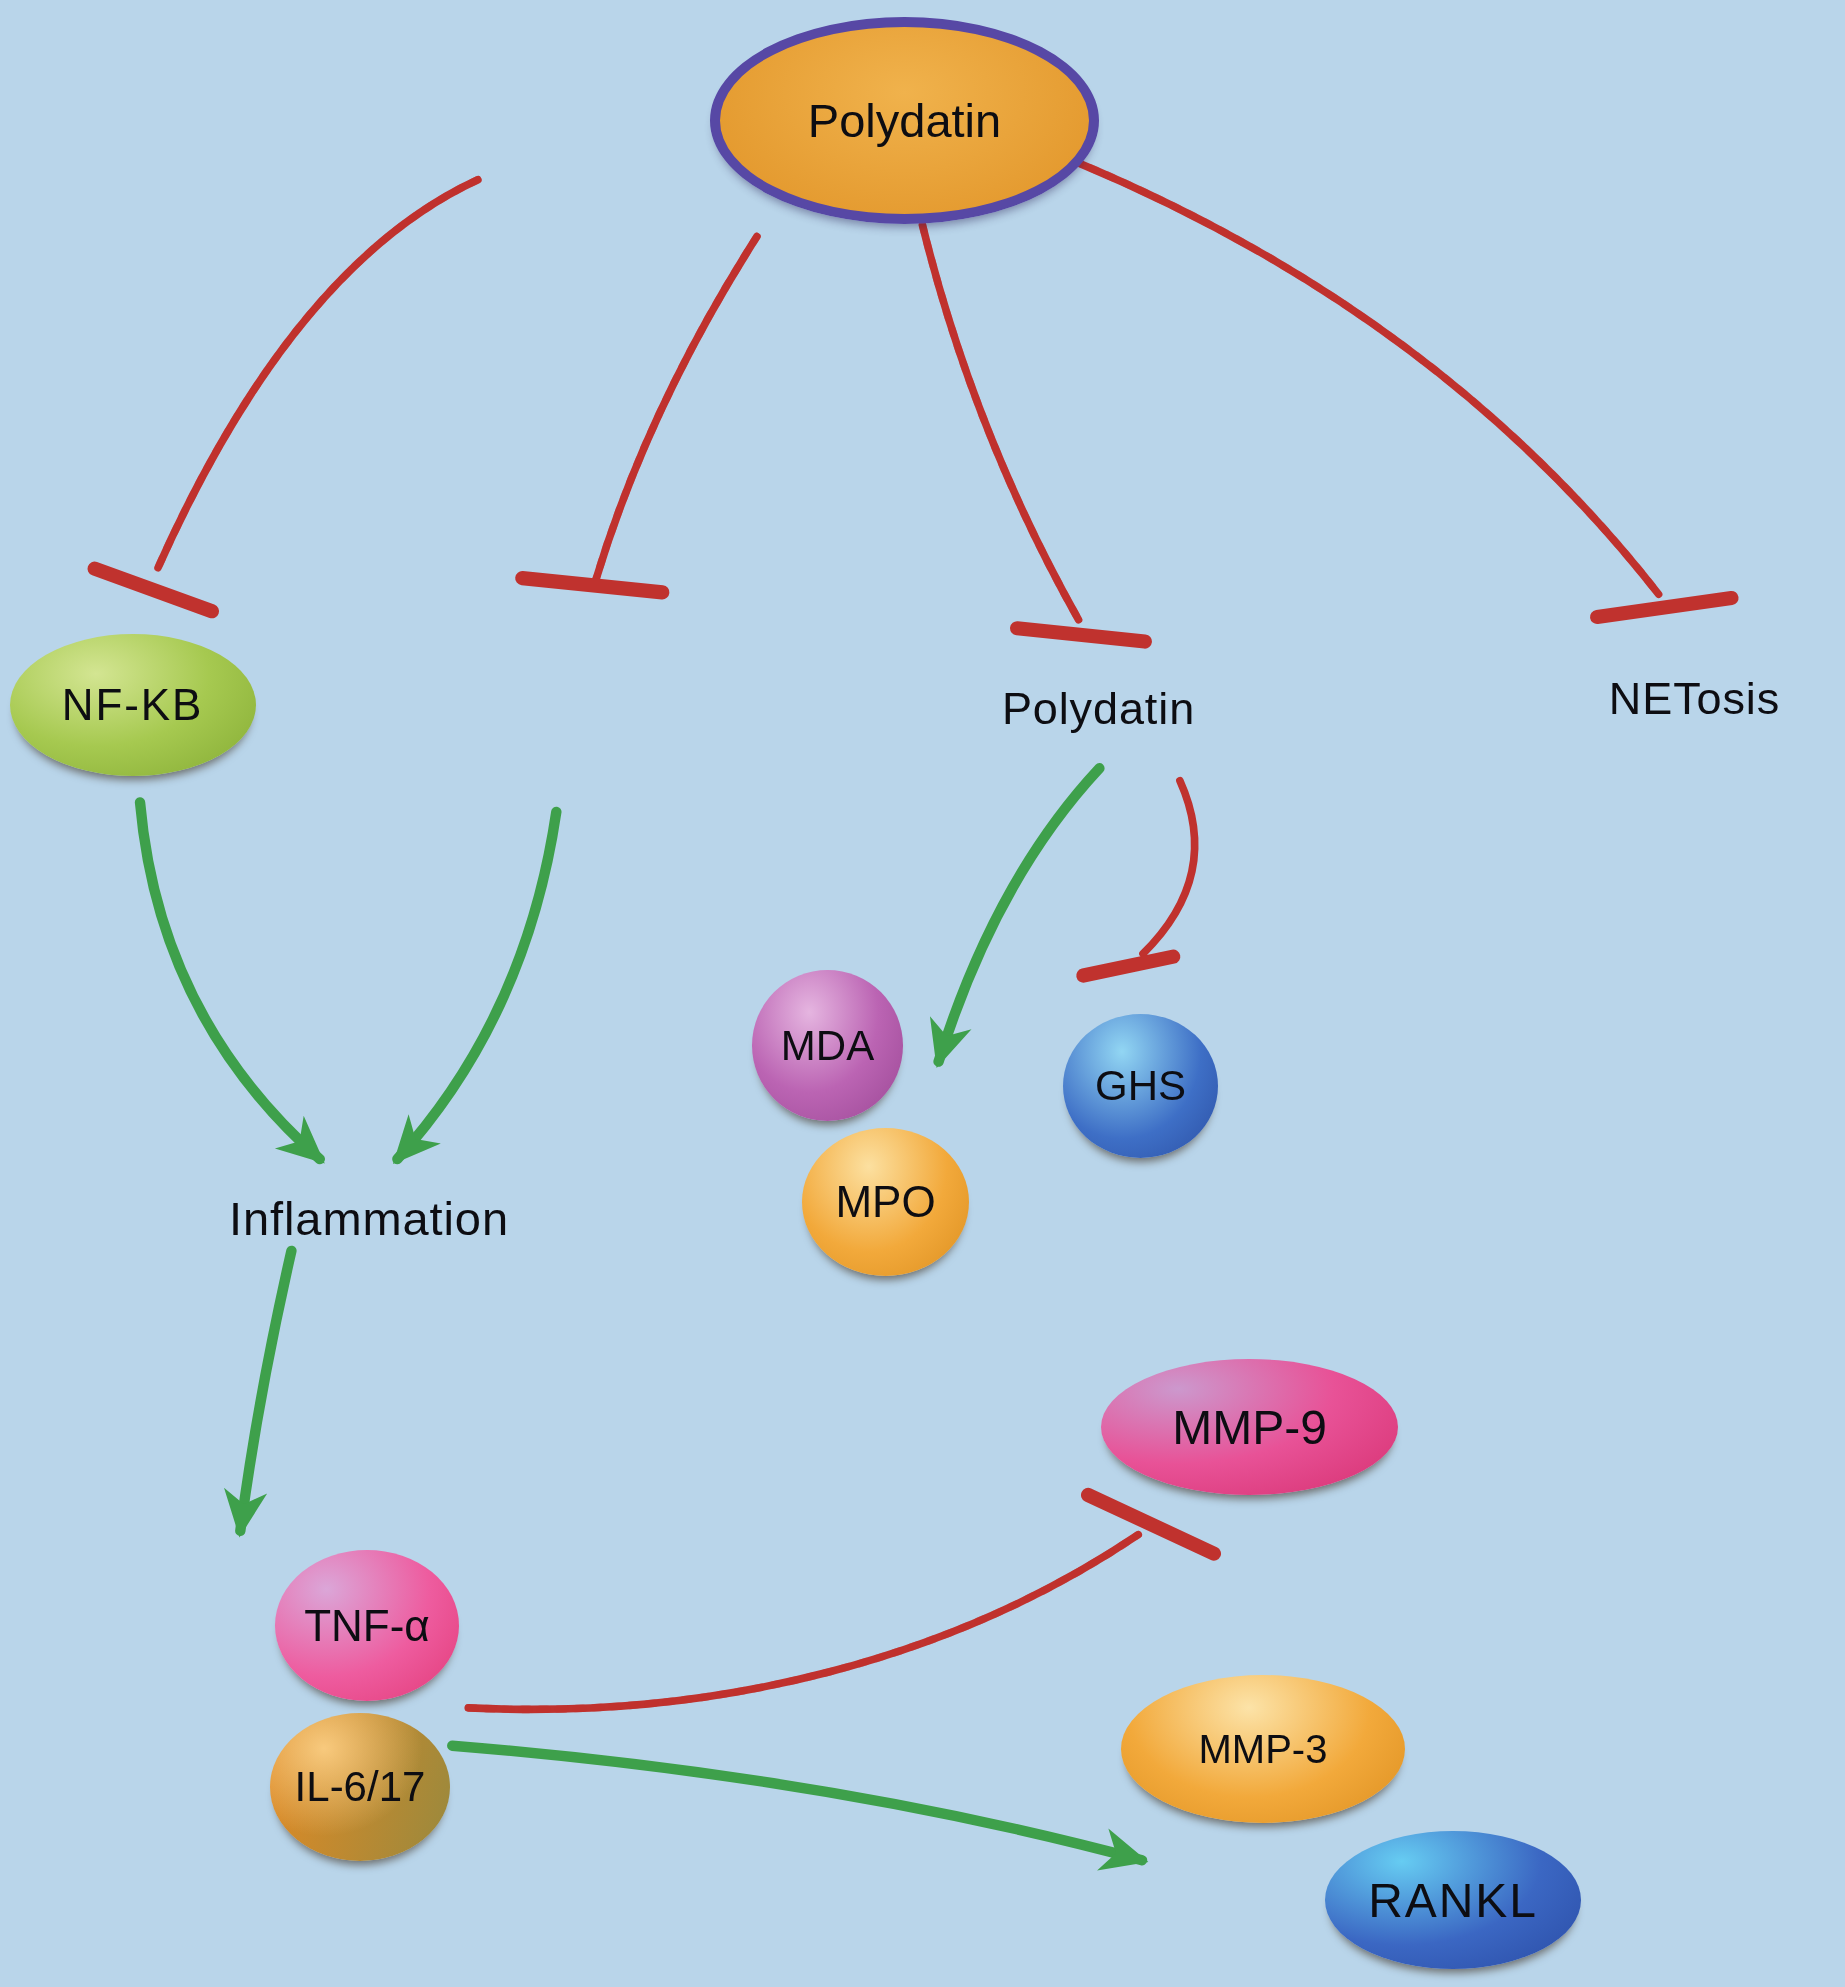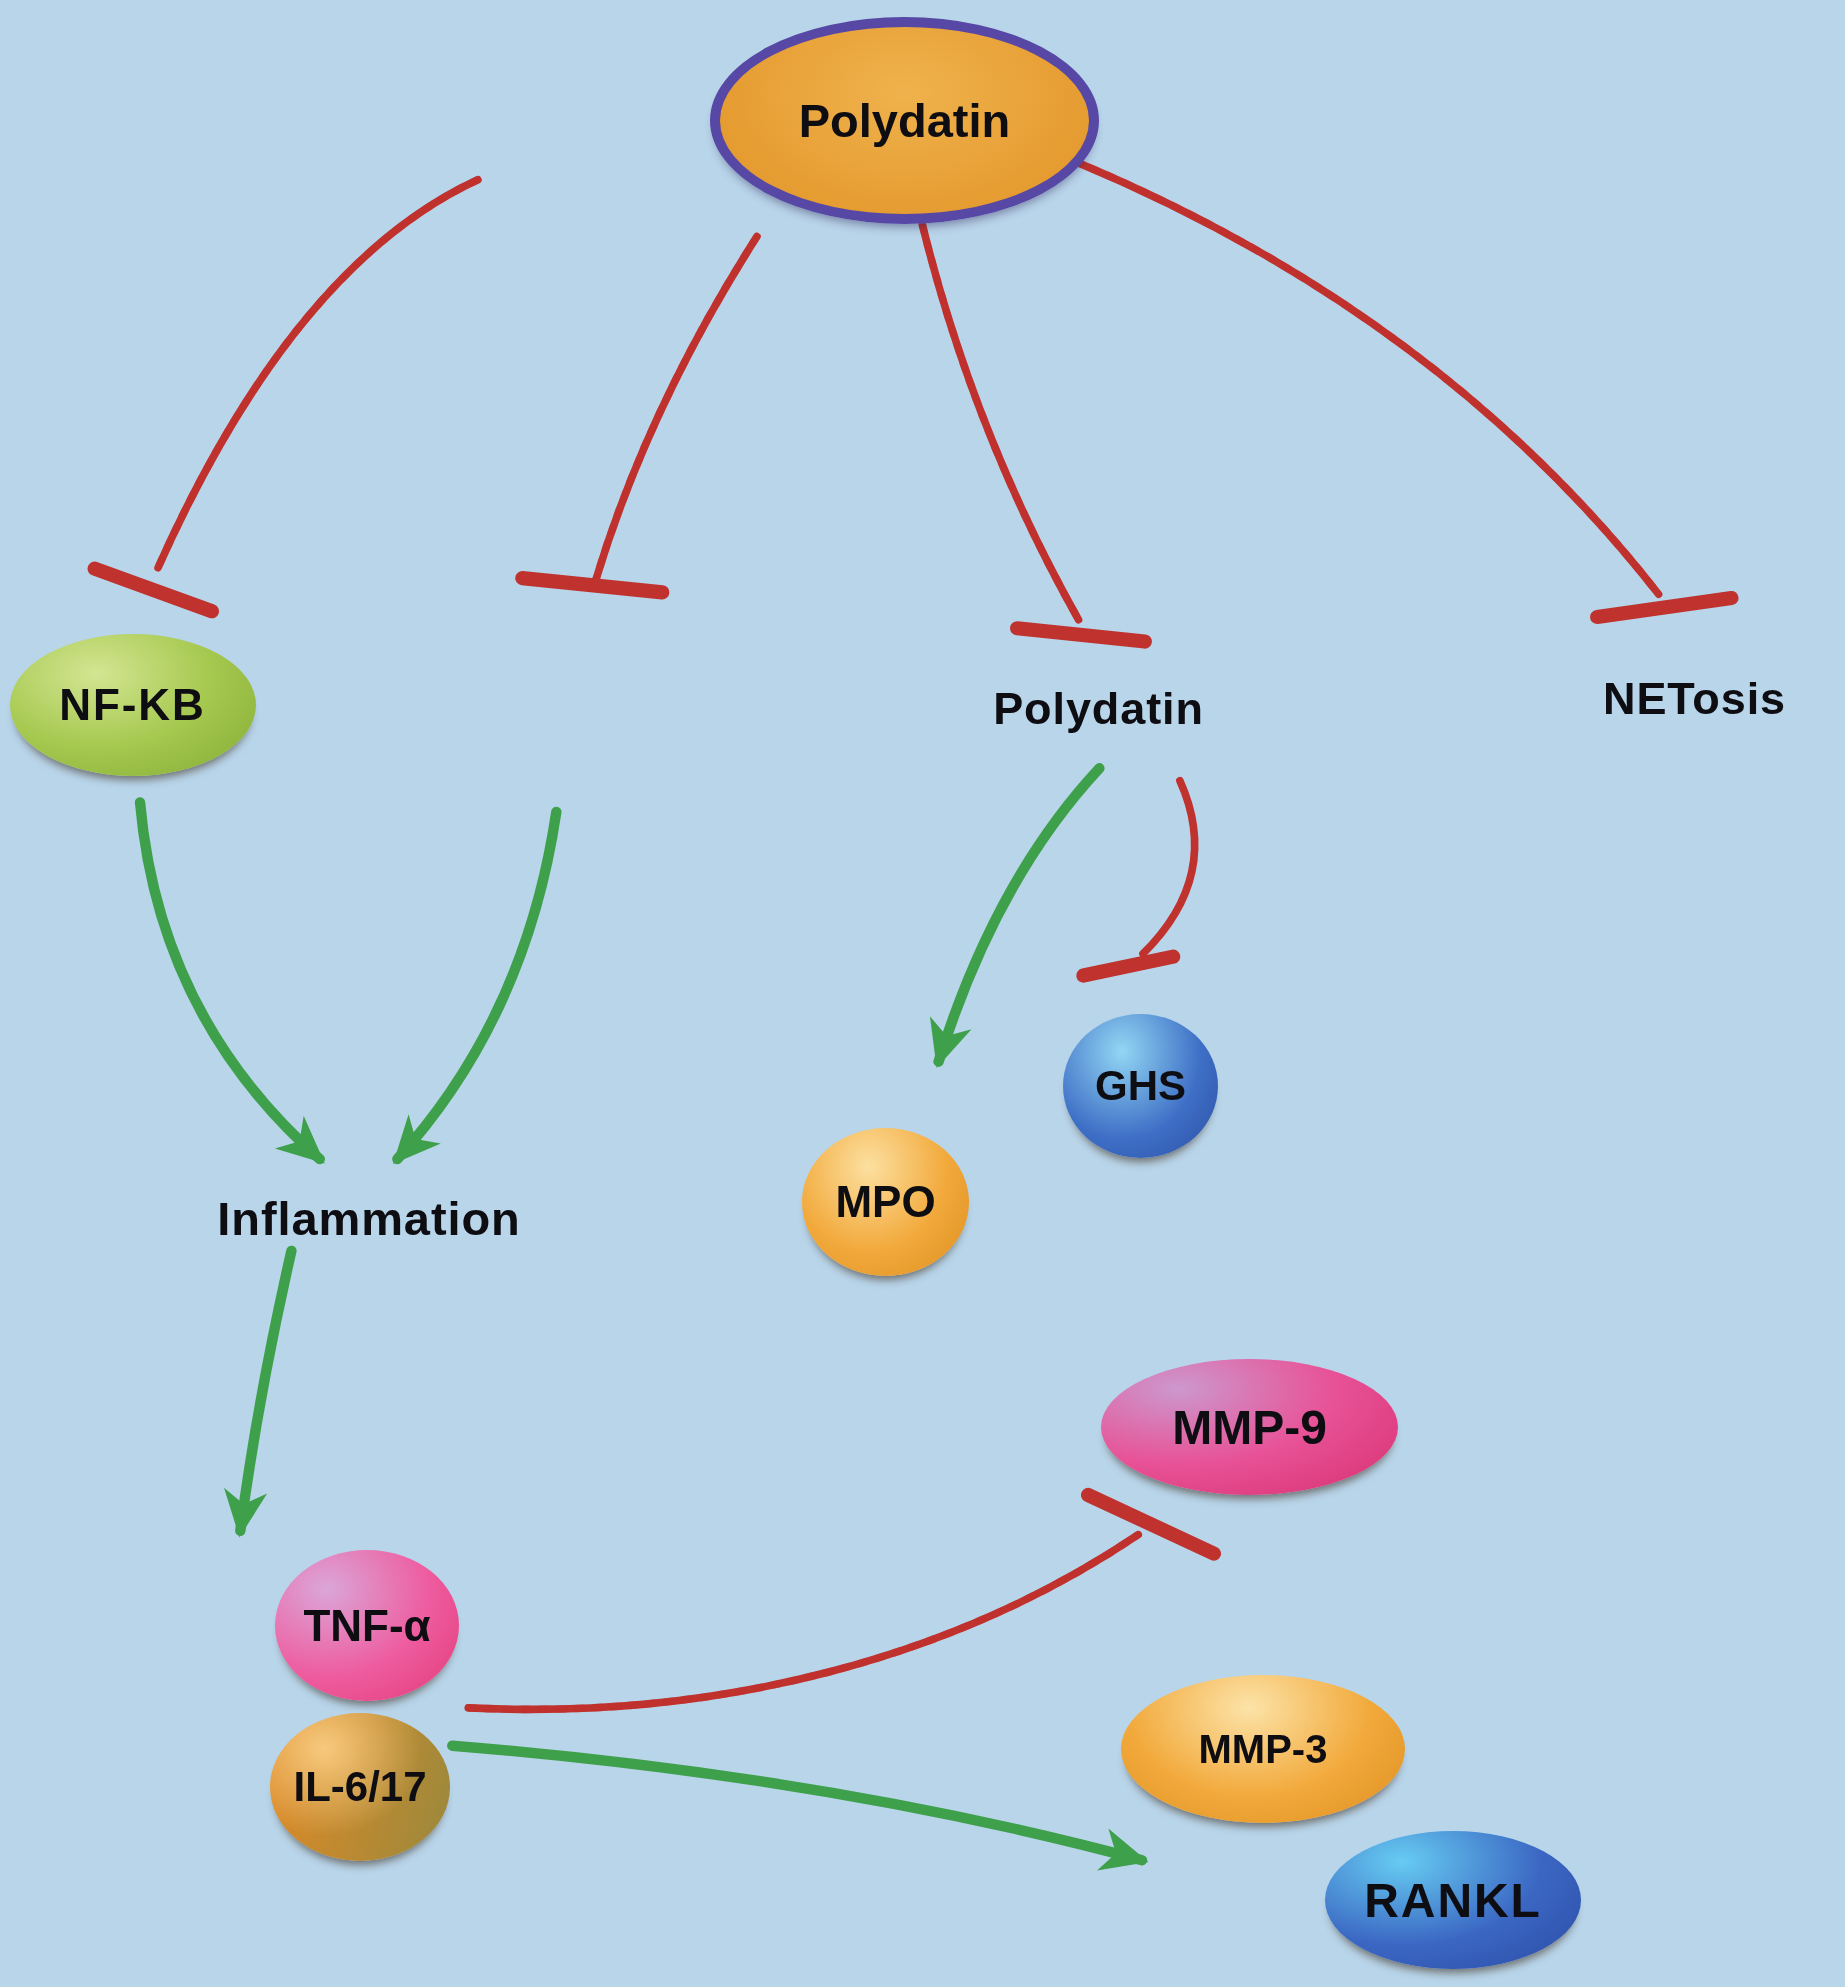--- a/index.html
+++ b/index.html
@@ -6,21 +6,21 @@
   body{width:1845px;height:1987px;font-family:"Liberation Sans","DejaVu Sans",sans-serif;}
   #canvas{position:relative;width:1845px;height:1987px;background:#B9D5EA;overflow:hidden;}
   #edges{position:absolute;left:0;top:0;width:1845px;height:1987px;}
 
   .red{stroke:#C0322E;stroke-width:8;fill:none;stroke-linecap:round;}
   .redtex{stroke:#8F201D;stroke-width:8;fill:none;stroke-linecap:butt;stroke-dasharray:7 12;opacity:.55;}
   .tbar{stroke:#C0322E;stroke-width:15;fill:none;stroke-linecap:round;}
   .green{stroke:#3EA04B;stroke-width:11;fill:none;stroke-linecap:round;}
 
   .node{position:absolute;display:flex;align-items:center;justify-content:center;
-        font-weight:bold;color:#0d0d12;text-align:center;white-space:nowrap;}
+        font-weight:normal;color:#0d0d12;text-align:center;white-space:nowrap;}
   .blob{border-radius:50%;box-shadow:0 9.5px 8.5px -5.7px rgba(45,25,5,.55);}
   .plain{letter-spacing:0.9px;}
 
   #n-polydatin{left:710px;top:17px;width:369px;height:187px;border:10.4px solid #5748A5;
       background:radial-gradient(ellipse at 50% 35%,#F0B24C,#E49A2F 78%);font-size:47px;border-radius:50%;
       box-shadow:0 7.6px 9.5px -4.7px rgba(40,30,80,.45);}
   #n-nfkb{left:9.5px;top:634px;width:246px;height:142px;font-size:44px;letter-spacing:1.9px;
       background:radial-gradient(ellipse at 35% 28%,#D3E592,#A6C950 50%,#84AB33);}
   #n-stat3{left:424px;top:651px;width:288px;height:151px;font-size:45px;letter-spacing:4.7px;
       background:radial-gradient(ellipse at 42% 24%,#FCE5AB,#F2AA3C 55%,#DE8F22);}
@@ -88,20 +88,21 @@
 
   <div id="n-polydatin" class="node blob">Polydatin</div>
 
   <div id="n-nfkb" class="node blob">NF-KB</div>
 
 
   <div id="n-oxidation" class="node plain">Polydatin</div>
 
   <div id="n-netosis" class="node plain">NETosis</div>
 
+  <div id="n-mda" class="node blob">MDA</div>
 
   <div id="n-mpo" class="node blob">MPO</div>
 
   <div id="n-ghs" class="node blob">GHS</div>
 
   <div id="n-inflammation" class="node plain">Inflammation</div>
 
 
   <div id="n-tnfa" class="node blob">TNF-α</div>
 

